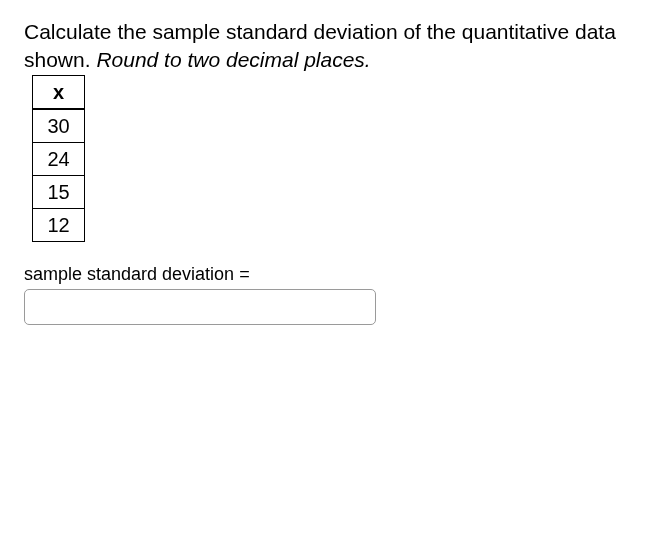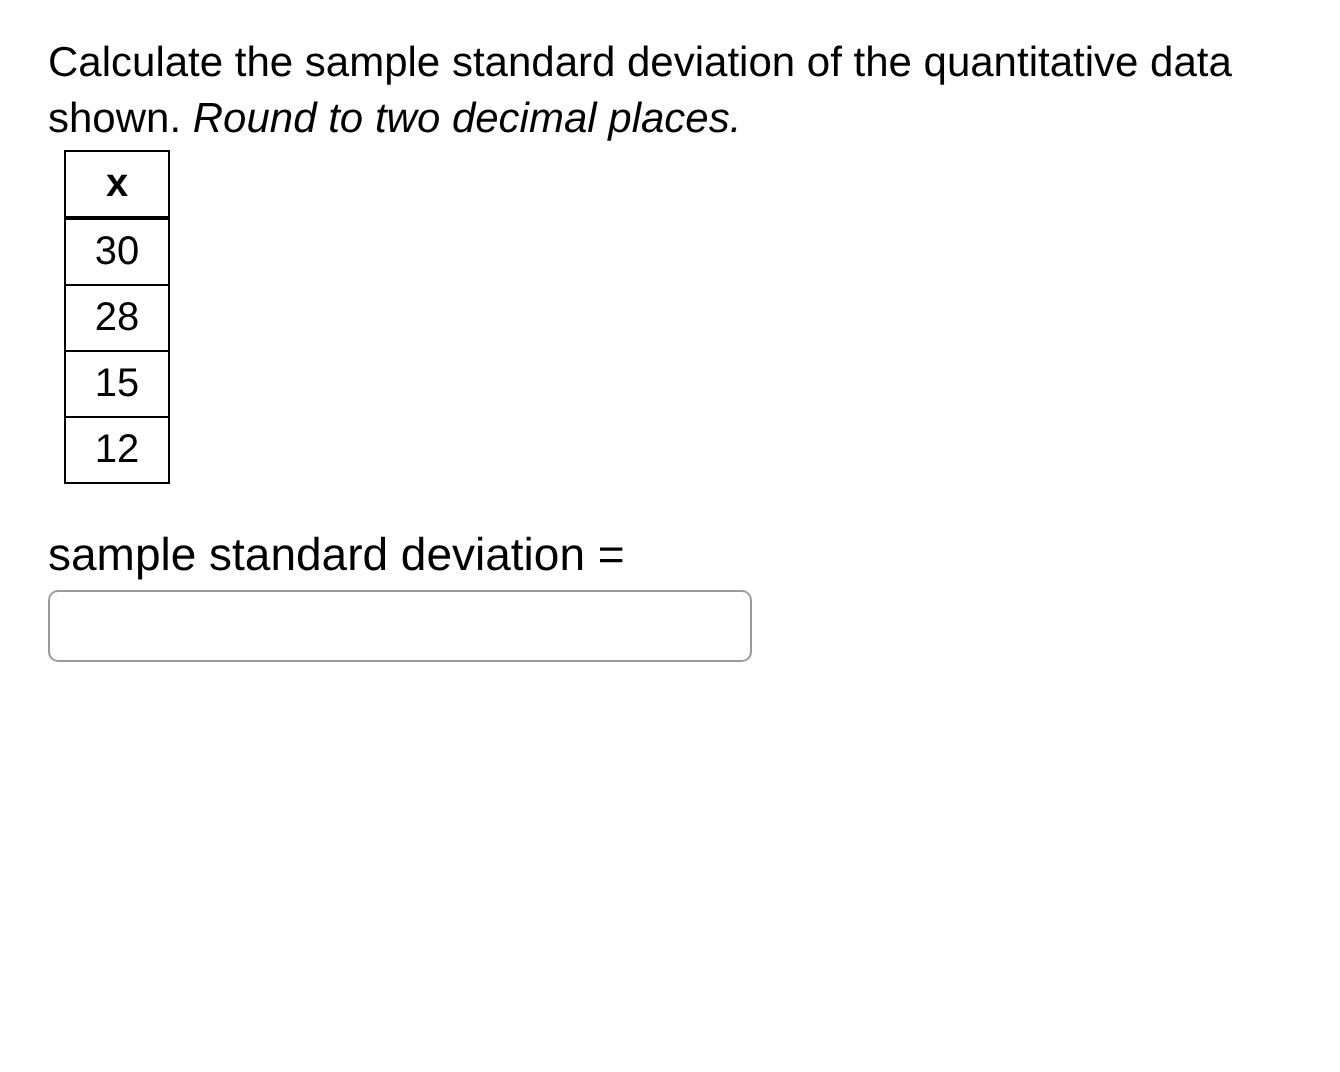--- a/index.html
+++ b/index.html
@@ -33,21 +33,21 @@
       font-weight: normal;
       padding: 2px 12px;
       min-width: 52px;
       line-height: 1.4;
     }
     .data-table th {
       font-weight: bold;
       border-bottom: 2.5px solid #000;
     }
     .answer-label {
-      font-size: 23px;
+      font-size: 18px;
       margin-bottom: 4px;
     }
     .answer-input {
       width: 352px;
       height: 36px;
       border: 1px solid #9a9a9a;
       border-radius: 5px;
       padding: 4px 8px;
       font-size: 18px;
       font-family: inherit;
@@ -68,21 +68,21 @@
   <thead>
     <tr>
       <th>x</th>
     </tr>
   </thead>
   <tbody>
     <tr>
         <td>30</td>
       </tr>
     <tr>
-        <td>28</td>
+        <td>24</td>
       </tr>
     <tr>
         <td>15</td>
       </tr>
     <tr>
         <td>12</td>
       </tr>
   </tbody>
 </table>
 

